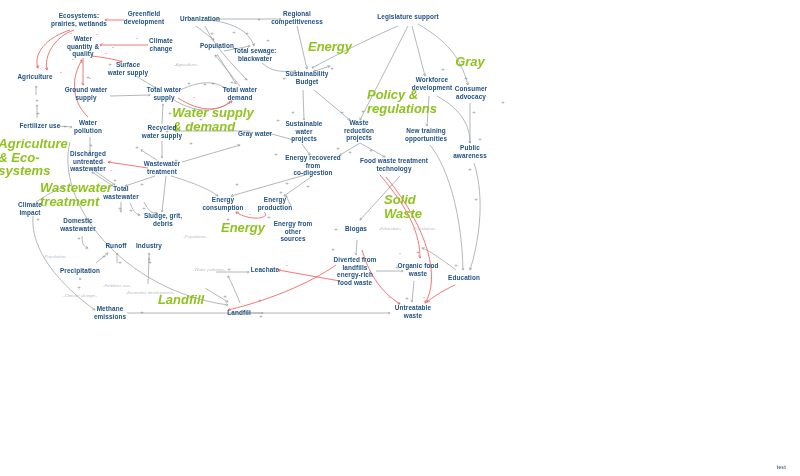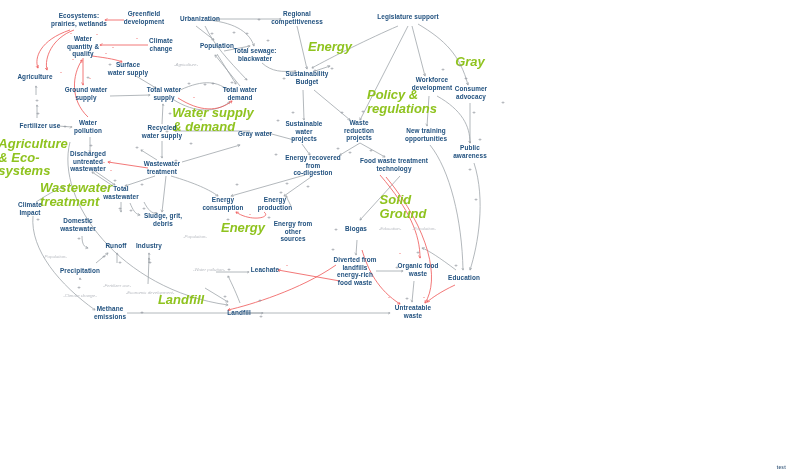--- a/index.html
+++ b/index.html
@@ -135,21 +135,21 @@
       <div class="grouplbl" style="left: 402px; top: 101px;">Policy &amp;
 regulations</div>
       <div class="grouplbl" style="left: 213px; top: 119px;">Water supply
 &amp; demand</div>
       <div class="grouplbl" style="left: 33px; top: 157px;">Agriculture
 &amp; Eco-
 systems</div>
       <div class="grouplbl" style="left: 76px; top: 194px;">Wastewater
 treatment</div>
       <div class="grouplbl" style="left: 403px; top: 206px;">Solid
-Ground</div>
+Waste</div>
       <div class="grouplbl" style="left: 243px; top: 228px;">Energy</div>
       <div class="grouplbl" style="left: 181px; top: 300px;">Landfill</div>
     </div>
   <div id="node-layer">
       <div class="node" style="left: 79px; top: 20px;">Ecosystems:
 prairies, wetlands</div>
       <div class="node" style="left: 144px; top: 18px;">Greenfield
 development</div>
       <div class="node" style="left: 200px; top: 19px;">Urbanization</div>
       <div class="node" style="left: 297px; top: 18px;">Regional

